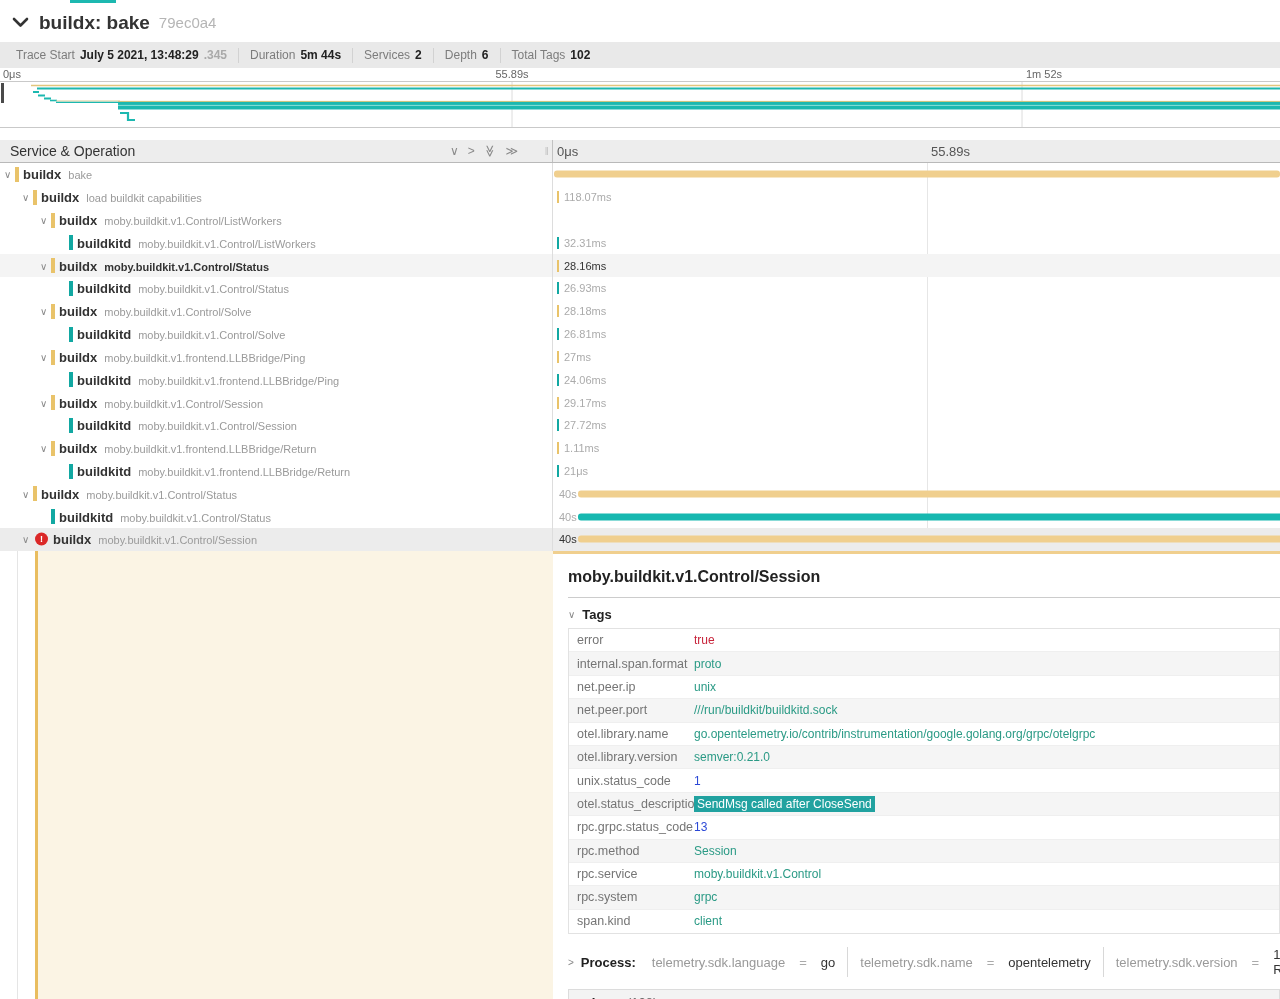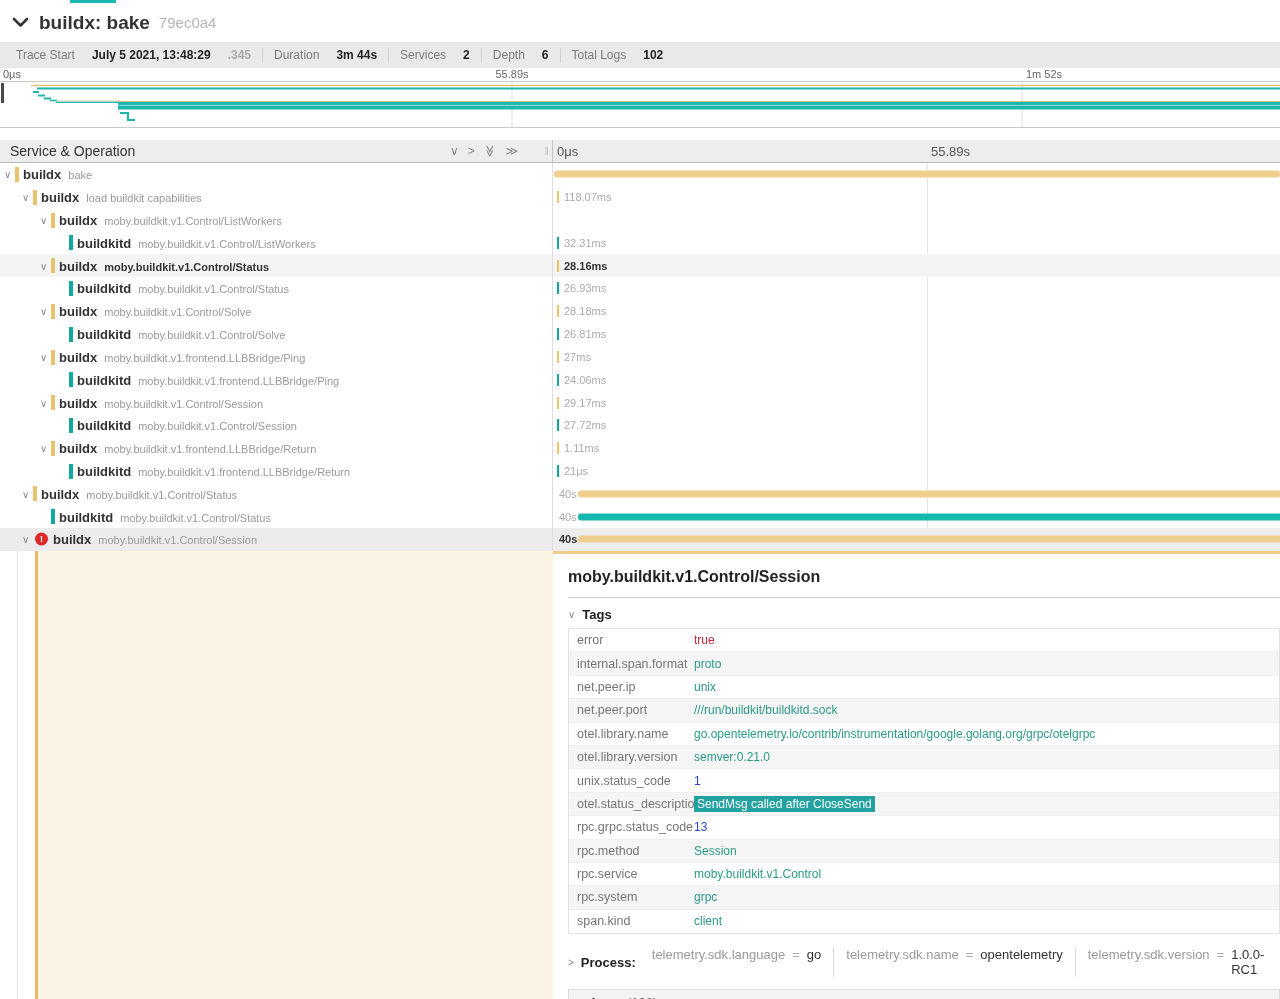--- a/index.html
+++ b/index.html
@@ -12,21 +12,21 @@
 
   
   .trace-header{position:absolute;left:0;top:3px;right:0;height:39px;display:flex;align-items:center;padding-left:12px}
   .trace-header svg{margin-right:10px}
   .trace-title{font-size:19px;font-weight:600;color:#333}
   .trace-id{font-size:15px;font-weight:400;color:#b5b5b5;margin-left:9px}
 
   
   .meta-bar{position:absolute;left:0;top:42px;right:0;height:26px;background:#e9e9e9;
             display:flex;align-items:center;font-size:12px;padding-left:5px}
-  .meta-item{padding:0 11px;display:flex;align-items:center;gap:17px;border-right:1px solid #d2d2d2;height:15px}
+  .meta-item{padding:0 11px;display:flex;align-items:center;gap:5px;border-right:1px solid #d2d2d2;height:15px}
   .meta-item:last-child{border-right:none}
   .meta-label{color:#7c7c7c}
   .meta-value{font-weight:700;color:#222}
   .meta-suffix{font-weight:700;color:#a9a9a9}
 
   
   .mm-labels{position:absolute;left:0;top:68px;right:0;height:13px;font-size:11px;color:#666}
   .mm-labels .t0{position:absolute;left:3px;top:0}
   .mm-labels .t1{position:absolute;left:512px;top:0;transform:translateX(-50%)}
   .mm-labels .t2{position:absolute;left:1026px;top:0}
@@ -59,21 +59,21 @@
   .svc{font-size:13px;font-weight:700;color:#333}
   .op{font-size:11px;color:#9a9a9a}
   .op.op-bold{color:#333;font-weight:700}
   .err{position:absolute;top:50%;transform:translateY(-50%);width:13px;height:13px;border-radius:50%;
        background:#db2828;color:#fff;font-size:9px;font-weight:700;text-align:center;line-height:13px}
   .fullbar{position:absolute;left:1px;right:0;top:50%;transform:translateY(-50%);height:7px;border-radius:3px}
   .tickbar{position:absolute;left:4px;top:50%;transform:translateY(-50%);width:2px;height:12px}
   .longbar{position:absolute;left:25px;right:0;top:50%;transform:translateY(-50%);height:7px;border-radius:3px 0 0 3px}
   .durlabel{position:absolute;left:11px;top:50%;transform:translateY(-50%);font-size:11px;color:#ababab;white-space:nowrap}
   .durlabel.atstart{left:6px}
-  .durlabel.bold{color:#333;font-weight:700}
+  .durlabel.bold{color:#333;font-weight:400}
 
   
   .detail{position:absolute;left:0;top:551px;right:0;bottom:0;background:#fff}
   .d-guide{position:absolute;left:17px;top:0;bottom:0;width:1px;background:#e5e5e5}
   .d-accent{position:absolute;left:35px;top:0;bottom:0;width:3px;background:#e9bd5f}
   .d-cream{position:absolute;left:38px;top:0;bottom:0;width:515px;background:#fbf4e4}
   .d-topline{position:absolute;left:35px;right:0;top:0;height:3px;background:#f0cf8e}
   .d-right{position:absolute;left:553px;top:3px;right:0;bottom:0;background:#fff;padding:6px 0 0 15px}
   .d-title{font-size:16px;font-weight:600;color:#222;padding:8px 0 11px;border-bottom:1px solid #ccc}
   .d-sect{margin:9px 0 6px;font-size:13px;display:flex;align-items:center;gap:7px;cursor:pointer}
@@ -85,21 +85,21 @@
   .tagrow:nth-child(even){background:#f5f5f5}
   .tagkey{width:125px;flex-shrink:0;color:#757575;padding-left:8px;font-size:12.5px}
   .tagval{font-family:Liberation Sans, sans-serif;font-size:12px;white-space:nowrap}
   .tv-string{color:#2a9a85}
   .tv-number{color:#2b48d6}
   .tv-error{color:#c8243b}
   .tv-highlight{color:#fff;background:#21a2a0;padding:1px 3px}
   .d-process{display:flex;align-items:center;margin-top:13px;font-size:13px;color:#888}
   .d-process .sc{color:#888;font-size:10px;margin-right:7px;cursor:pointer}
   .d-process b{color:#222;margin-right:4px}
-  .proc-item{padding:0 12px;display:flex;gap:7px;align-items:flex-start}
+  .proc-item{padding:0 12px;display:flex;gap:14px;align-items:center}
   .proc-item + .proc-item{border-left:1px solid #d8d8d8}
   .proc-key{color:#999}
   .proc-eq{color:#aaa}
   .proc-val{color:#333;font-weight:400}
   .d-logs{margin-top:12px;height:26px;background:#f3f3f3;border:1px solid #dcdcdc;
           display:flex;align-items:center;gap:8px;font-size:13px;padding-left:9px;cursor:pointer}
   .d-logs .sc{color:#888;font-size:10px}
   .d-logs b{color:#222}
   .d-logs .cnt{color:#666;margin-left:-4px}
 </style>
@@ -119,32 +119,32 @@
   </div>
 
   <div class="meta-bar">
     <span class="meta-item">
       <span class="meta-label">Trace Start</span>
       <span class="meta-value">July 5 2021, 13:48:29</span>
         <span class="meta-suffix">.345</span>
     </span>
     <span class="meta-item">
       <span class="meta-label">Duration</span>
-      <span class="meta-value">3m 44s</span>
+      <span class="meta-value">5m 44s</span>
     </span>
     <span class="meta-item">
       <span class="meta-label">Services</span>
       <span class="meta-value">2</span>
     </span>
     <span class="meta-item">
       <span class="meta-label">Depth</span>
       <span class="meta-value">6</span>
     </span>
     <span class="meta-item">
-      <span class="meta-label">Total Logs</span>
+      <span class="meta-label">Total Tags</span>
       <span class="meta-value">102</span>
     </span>
   </div>
 
   <div class="mm-labels">
     <span class="t0">0μs</span>
     <span class="t1">55.89s</span>
     <span class="t2">1m 52s</span>
   </div>
 

